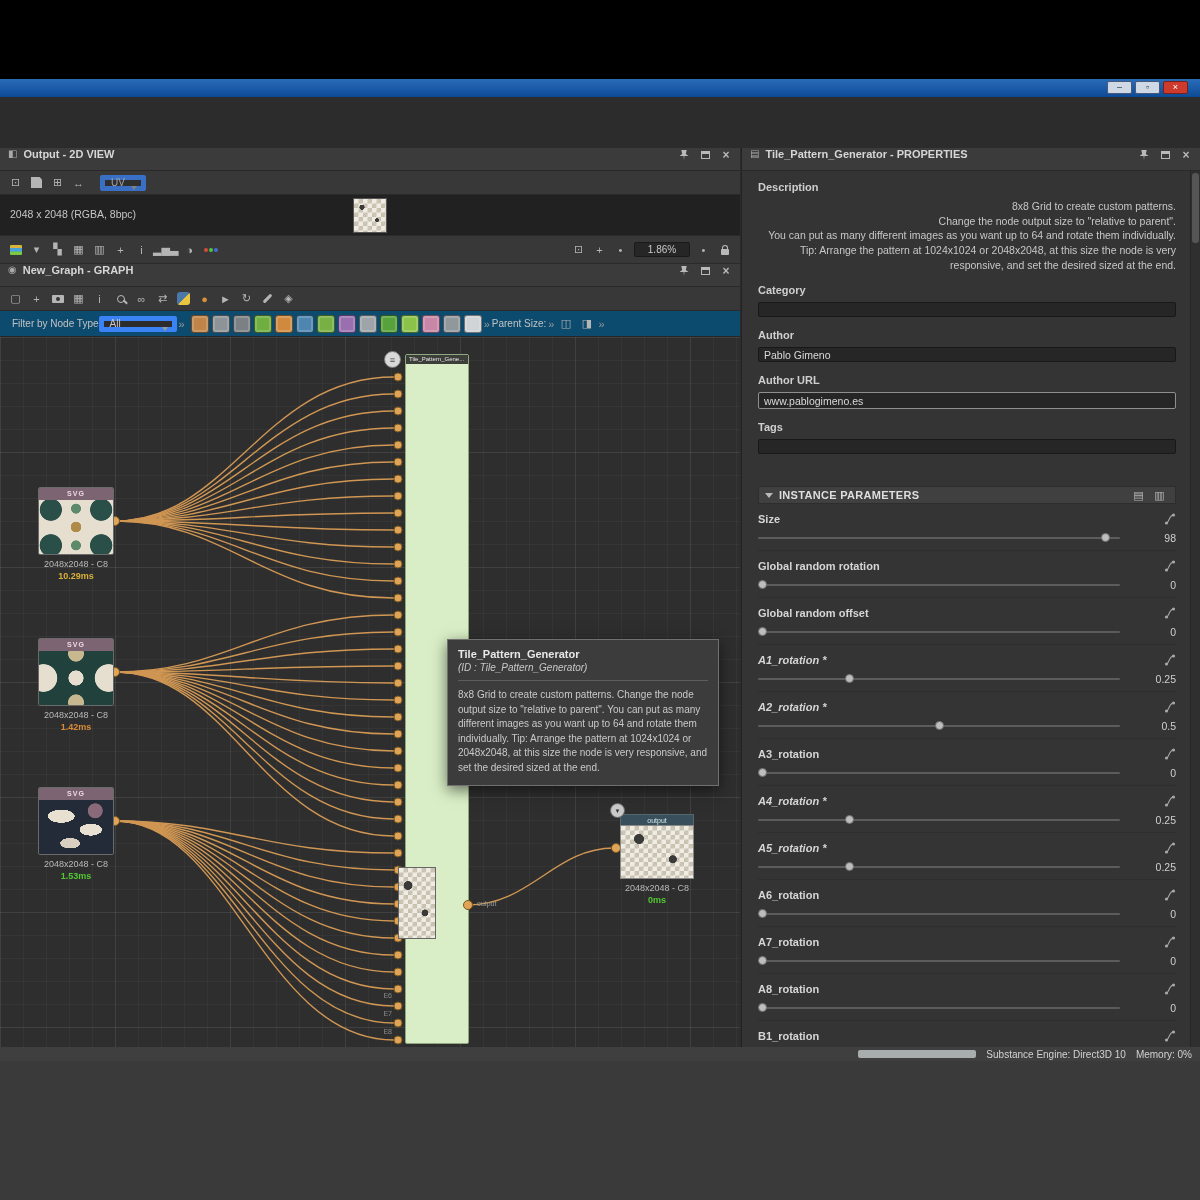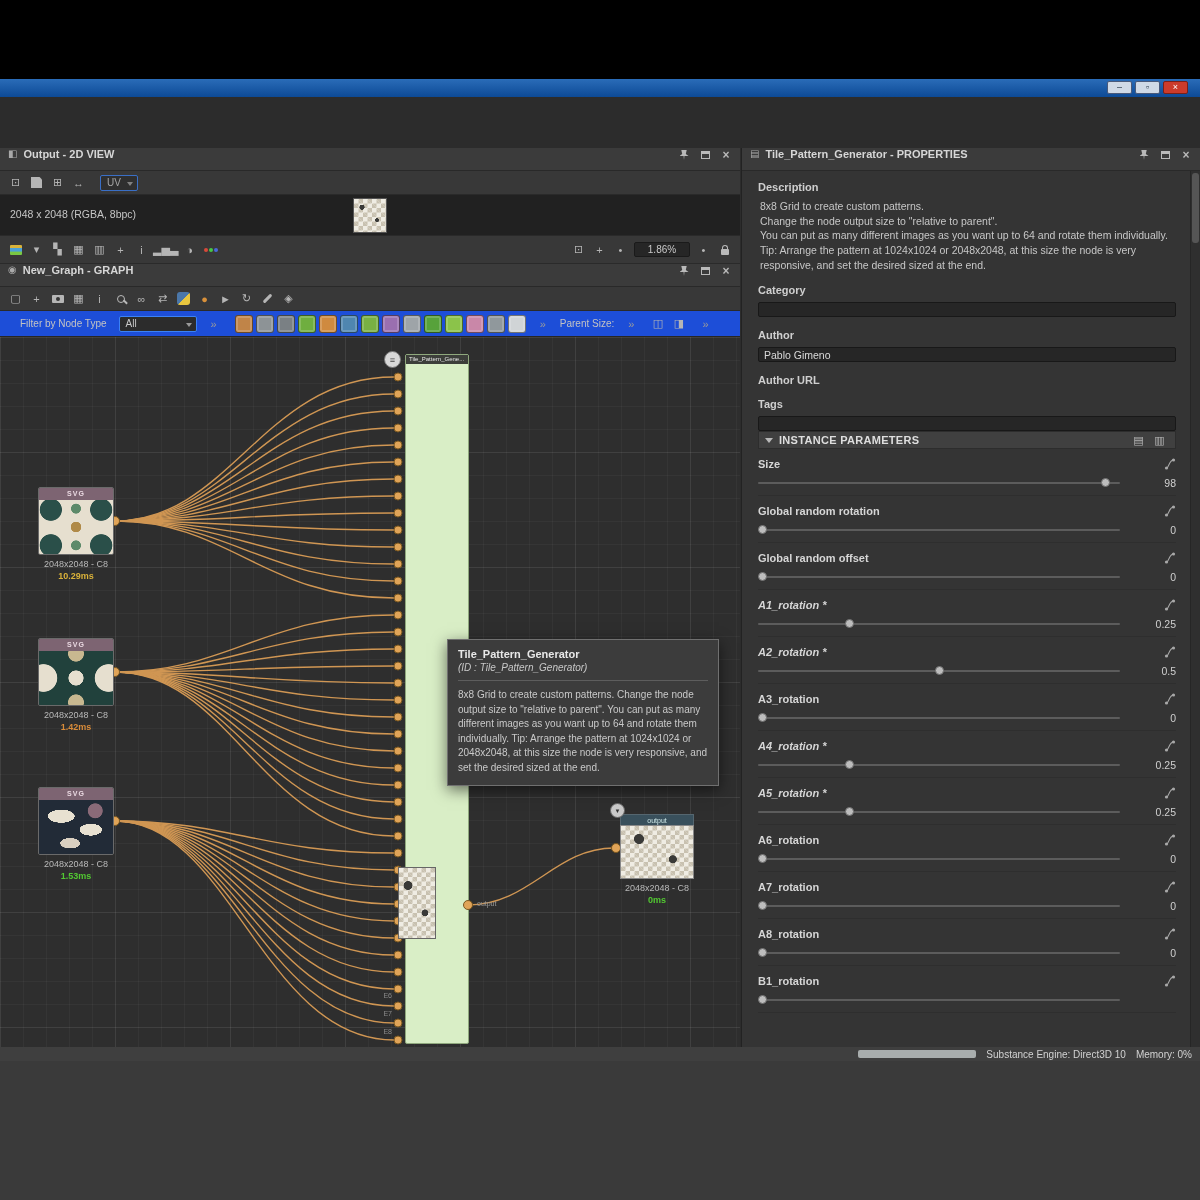--- a/index.html
+++ b/index.html
@@ -26,26 +26,26 @@
   .ticon{display:inline-flex;align-items:center;justify-content:center;min-width:19px;height:18px;color:#b5b5b5;font-size:11px;border-radius:2px;}
   .spacer{flex:1;}
 
   .viewport2d{position:relative;height:41px;background:#212121;border-bottom:1px solid #2a2a2a;}
   .res-text{position:absolute;left:10px;top:13px;color:#c6c6c6;font-size:10.5px;}
   .vp-thumb{position:absolute;left:353px;top:3px;width:34px;height:35px;border:1px solid #555;}
 
   .pfooter{height:28px;}
   .zoom-field{width:56px;height:15px;background:#262626;border:1px solid #1a1a1a;color:#c9c9c9;font-size:10px;display:inline-flex;align-items:center;justify-content:center;border-radius:2px;margin:0 2px;}
 
-  .dropdown{position:relative;display:inline-flex;align-items:center;height:16px;background:#2c2c2c;border:1px solid #3b82f6;border-radius:2px;padding:0 16px 0 6px;color:#c9c9c9;font-size:10px;}
+  .dropdown{position:relative;display:inline-flex;align-items:center;height:16px;background:#2c2c2c;border:5px solid #3b82f6;border-radius:2px;padding:0 16px 0 6px;color:#c9c9c9;font-size:10px;}
   .dd-arrow{position:absolute;right:4px;top:6px;width:0;height:0;border-left:3px solid transparent;border-right:3px solid transparent;border-top:4px solid #9a9a9a;}
   .uv-dd{margin-left:10px;opacity:.75;}
   .filter-dd{width:78px;}
 
-  .filterbar{height:26px;background:#1d4ed8;border-bottom:1px solid #262626;display:flex;align-items:center;padding:0 20px;gap:12px;font-size:10px;}
+  .filterbar{height:26px;background:#0c4a6e;border-bottom:1px solid #262626;display:flex;align-items:center;padding:0 12px;gap:0;font-size:10px;}
   .filter-label{color:#c3c3c3;white-space:nowrap;}
   .chev{color:#9a9a9a;font-size:11px;padding:0 2px;}
   .chev::before{content:"»";}
   .pal-group{display:flex;gap:3px;align-items:center;margin-left:4px;}
   .pal{width:18px;height:18px;border-radius:3px;border:1px solid rgba(0,0,0,.45);box-shadow:inset 0 0 0 2px rgba(255,255,255,.18);}
   .psize{color:#c3c3c3;margin-left:0;white-space:nowrap;}
 
   .canvas{position:relative;height:710px;overflow:hidden;background-color:#2e2e2e;
     background-image:
       linear-gradient(rgba(255,255,255,0.035) 1px, transparent 1px),
@@ -105,24 +105,24 @@
   .disk-badge::before{content:"▼";font-size:6px;}
 
   .tooltip{position:absolute;left:447px;top:302px;width:272px;background:#3c3c3c;border:1px solid #707070;box-shadow:0 4px 14px rgba(0,0,0,.55);z-index:6;padding:8px 10px 10px;}
   .tt-title{font-weight:bold;color:#e8e8e8;font-size:11px;}
   .tt-id{font-style:italic;color:#c8c8c8;font-size:10px;margin-top:2px;}
   .tt-divider{height:1px;background:#5d5d5d;margin:7px 0;}
   .tt-body{color:#c9c9c9;font-size:10px;line-height:1.45;}
 
   .props-content{position:absolute;left:0;top:23px;right:10px;bottom:0;padding:6px 14px 0 16px;overflow:hidden;}
   .sec-label{font-weight:bold;color:#cfcfcf;font-size:11px;margin-top:12px;}
-  .desc-box{margin-top:6px;color:#c7c7c7;font-size:10.5px;line-height:1.4;white-space:pre-line;padding-left:2px;}
+  .desc-box{margin-top:6px;color:#c7c7c7;font-size:10.5px;line-height:1.4;white-space:pre-line;padding-left:2px;text-align:right;}
   .tfield{display:block;width:100%;height:15px;background:#262626;border:1px solid #181818;border-radius:2px;color:#d9d9d9;font-size:10.5px;padding:0 5px;margin-top:6px;font-family:inherit;}
   .tfield.url{border-color:#8f8f8f;height:17px;}
-  .isection{display:flex;align-items:center;gap:6px;background:#404040;border:1px solid #2d2d2d;height:18px;margin-top:0;padding:0 6px;}
+  .isection{display:flex;align-items:center;gap:6px;background:#404040;border:1px solid #2d2d2d;height:18px;margin-top:32px;padding:0 6px;}
   .chevdown{width:0;height:0;border-left:4px solid transparent;border-right:4px solid transparent;border-top:5px solid #b9b9b9;}
   .isection-label{font-weight:bold;color:#dedede;font-size:11px;letter-spacing:.3px;}
   .isection .ticon-group{margin-left:auto;}
 
   .param{border-bottom:1px solid #2e2e2e;padding-top:6px;height:47px;}
   .param-top{display:flex;align-items:center;height:17px;}
   .param-label{font-weight:bold;color:#d6d6d6;font-size:11px;}
   .param-label.starred{font-style:italic;}
   .fn-icon{margin-left:auto;display:inline-flex;}
   .param-bottom{display:flex;align-items:center;height:19px;margin-top:1px;}
@@ -476,20 +476,21 @@
 You can put as many different images as you want up to 64 and rotate them individually.
 Tip: Arrange the pattern at 1024x1024 or 2048x2048, at this size the node is very responsive, and set the desired sized at the end.</div>
 
       <div class="sec-label">Category</div>
       <input class="tfield" style="">
 
       <div class="sec-label">Author</div>
       <input class="tfield" value="Pablo Gimeno" style="">
 
       <div class="sec-label">Author URL</div>
+      <input class="tfield url" value="www.pablogimeno.es" style="">
 
       <div class="sec-label">Tags</div>
       <input class="tfield" style="">
 
       <div class="isection">
         <i class="chevdown"></i>
         <span class="isection-label">INSTANCE PARAMETERS</span>
         <span class="ticon-group">
             <span class="ticon">▤</span>
             <span class="ticon">▥</span>

